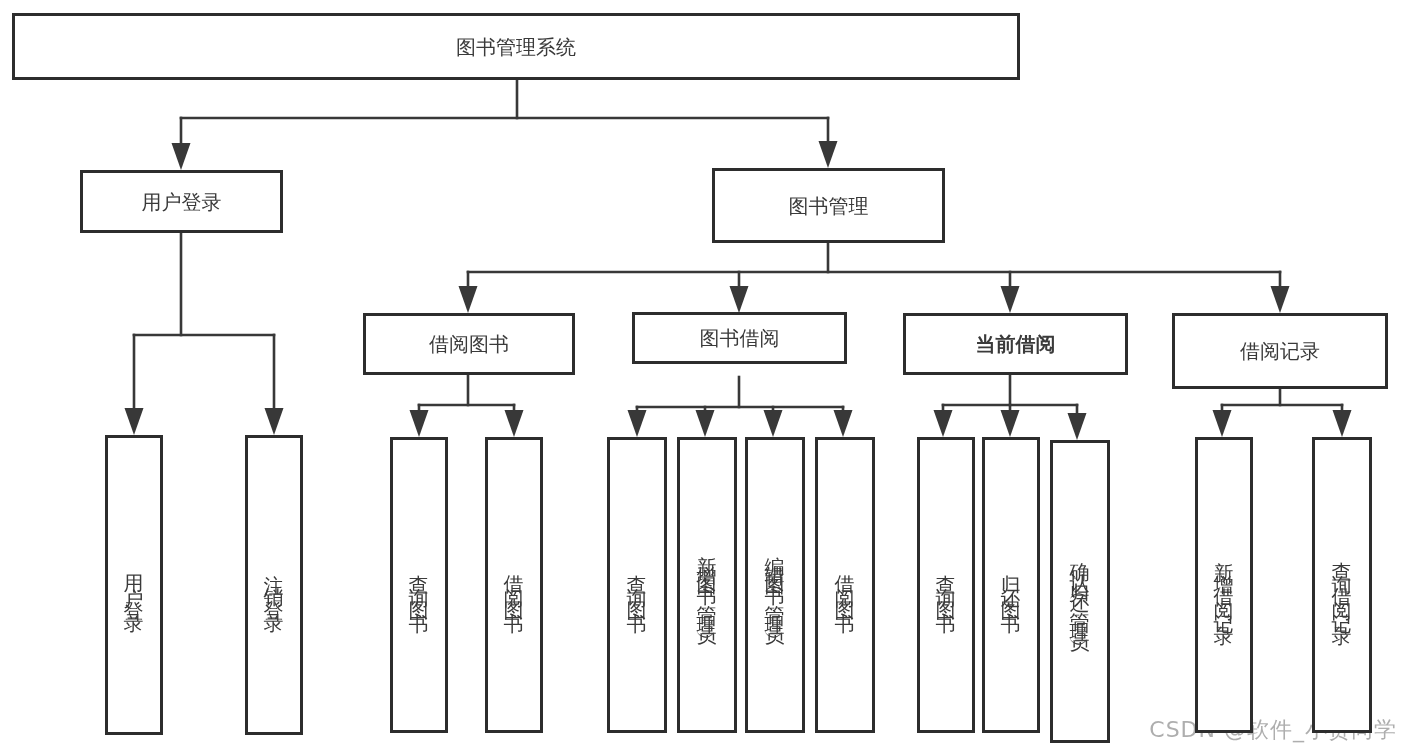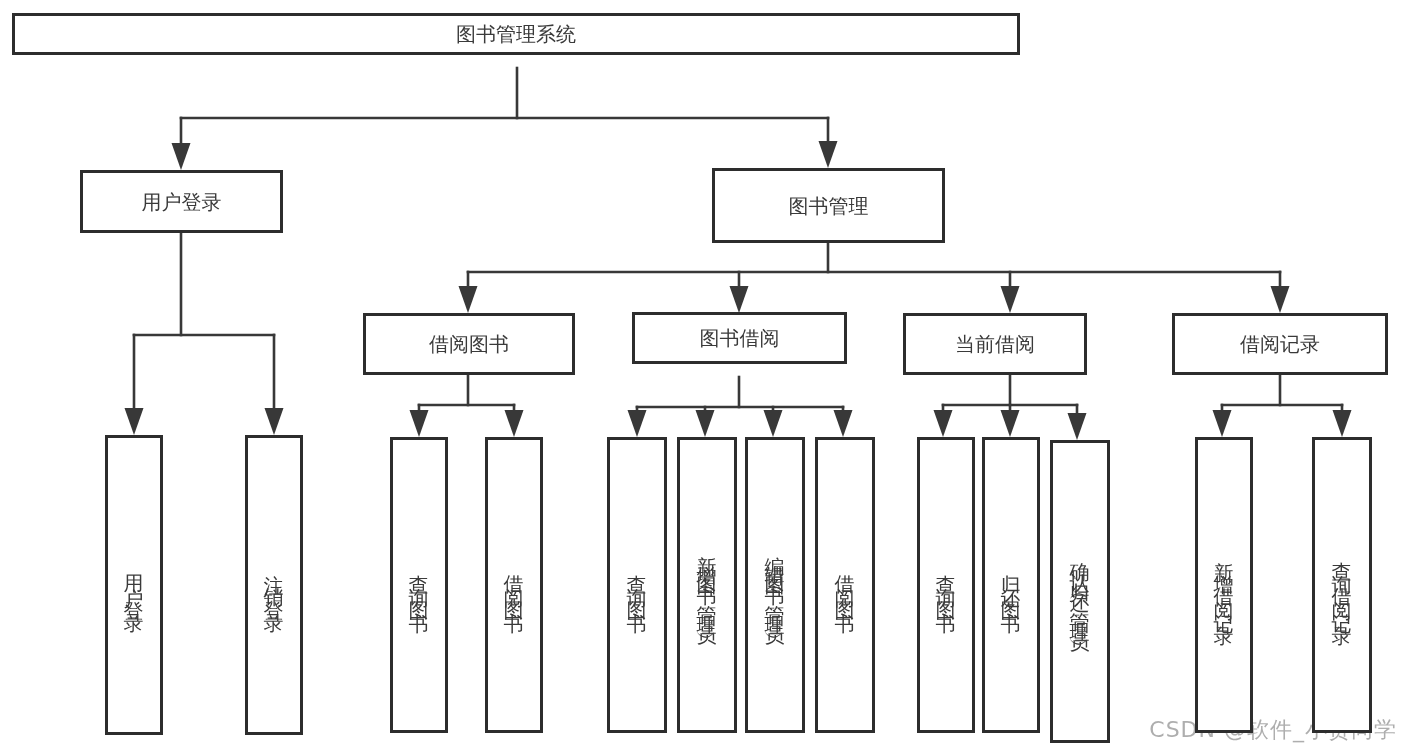--- a/index.html
+++ b/index.html
@@ -110,39 +110,39 @@
       <line x1="1077" y1="405" x2="1077" y2="422" stroke="#383838" stroke-width="2.6" stroke-linecap="square"></line>
       <polygon points="1067.5,413 1086.5,413 1077,440" fill="#383838"></polygon>
       <line x1="1280" y1="375" x2="1280" y2="405" stroke="#383838" stroke-width="2.6" stroke-linecap="square"></line>
       <line x1="1222" y1="405" x2="1342" y2="405" stroke="#383838" stroke-width="2.6" stroke-linecap="square"></line>
       <line x1="1222" y1="405" x2="1222" y2="419" stroke="#383838" stroke-width="2.6" stroke-linecap="square"></line>
       <polygon points="1212.5,410 1231.5,410 1222,437" fill="#383838"></polygon>
       <line x1="1342" y1="405" x2="1342" y2="419" stroke="#383838" stroke-width="2.6" stroke-linecap="square"></line>
       <polygon points="1332.5,410 1351.5,410 1342,437" fill="#383838"></polygon>
     </svg>
   <div id="watermark">CSDN @软件_小贺同学</div>
-<div class="node" style="left: 12px; top: 13px; width: 1008px; height: 42px;">
+<div class="node" style="left: 12px; top: 13px; width: 1008px; height: 67px;">
       <span class="lbl">图书管理系统</span>
     </div>
     <div class="node" style="left: 80px; top: 170px; width: 203px; height: 63px;">
       <span class="lbl">用户登录</span>
     </div>
     <div class="node" style="left: 712px; top: 168px; width: 233px; height: 75px;">
       <span class="lbl">图书管理</span>
     </div>
     <div class="node" style="left: 363px; top: 313px; width: 212px; height: 62px;">
       <span class="lbl">借阅图书</span>
     </div>
     <div class="node" style="left: 632px; top: 312px; width: 215px; height: 52px;">
       <span class="lbl">图书借阅</span>
     </div>
-    <div class="node" style="left: 903px; top: 313px; width: 184px; height: 62px;">
+    <div class="node" style="left: 903px; top: 313px; width: 225px; height: 62px; font-weight: bold;">
       <span class="lbl">当前借阅</span>
     </div>
-    <div class="node" style="left: 1172px; top: 313px; width: 216px; height: 62px;">
+    <div class="node" style="left: 1172px; top: 313px; width: 216px; height: 76px;">
       <span class="lbl">借阅记录</span>
     </div>
     <div class="node v" style="left: 105px; top: 435px; width: 58px; height: 300px;">
       <span class="lbl">用户登录</span>
     </div>
     <div class="node v" style="left: 245px; top: 435px; width: 58px; height: 300px;">
       <span class="lbl">注销登录</span>
     </div>
     <div class="node v" style="left: 390px; top: 437px; width: 58px; height: 296px;">
       <span class="lbl">查询图书</span>

